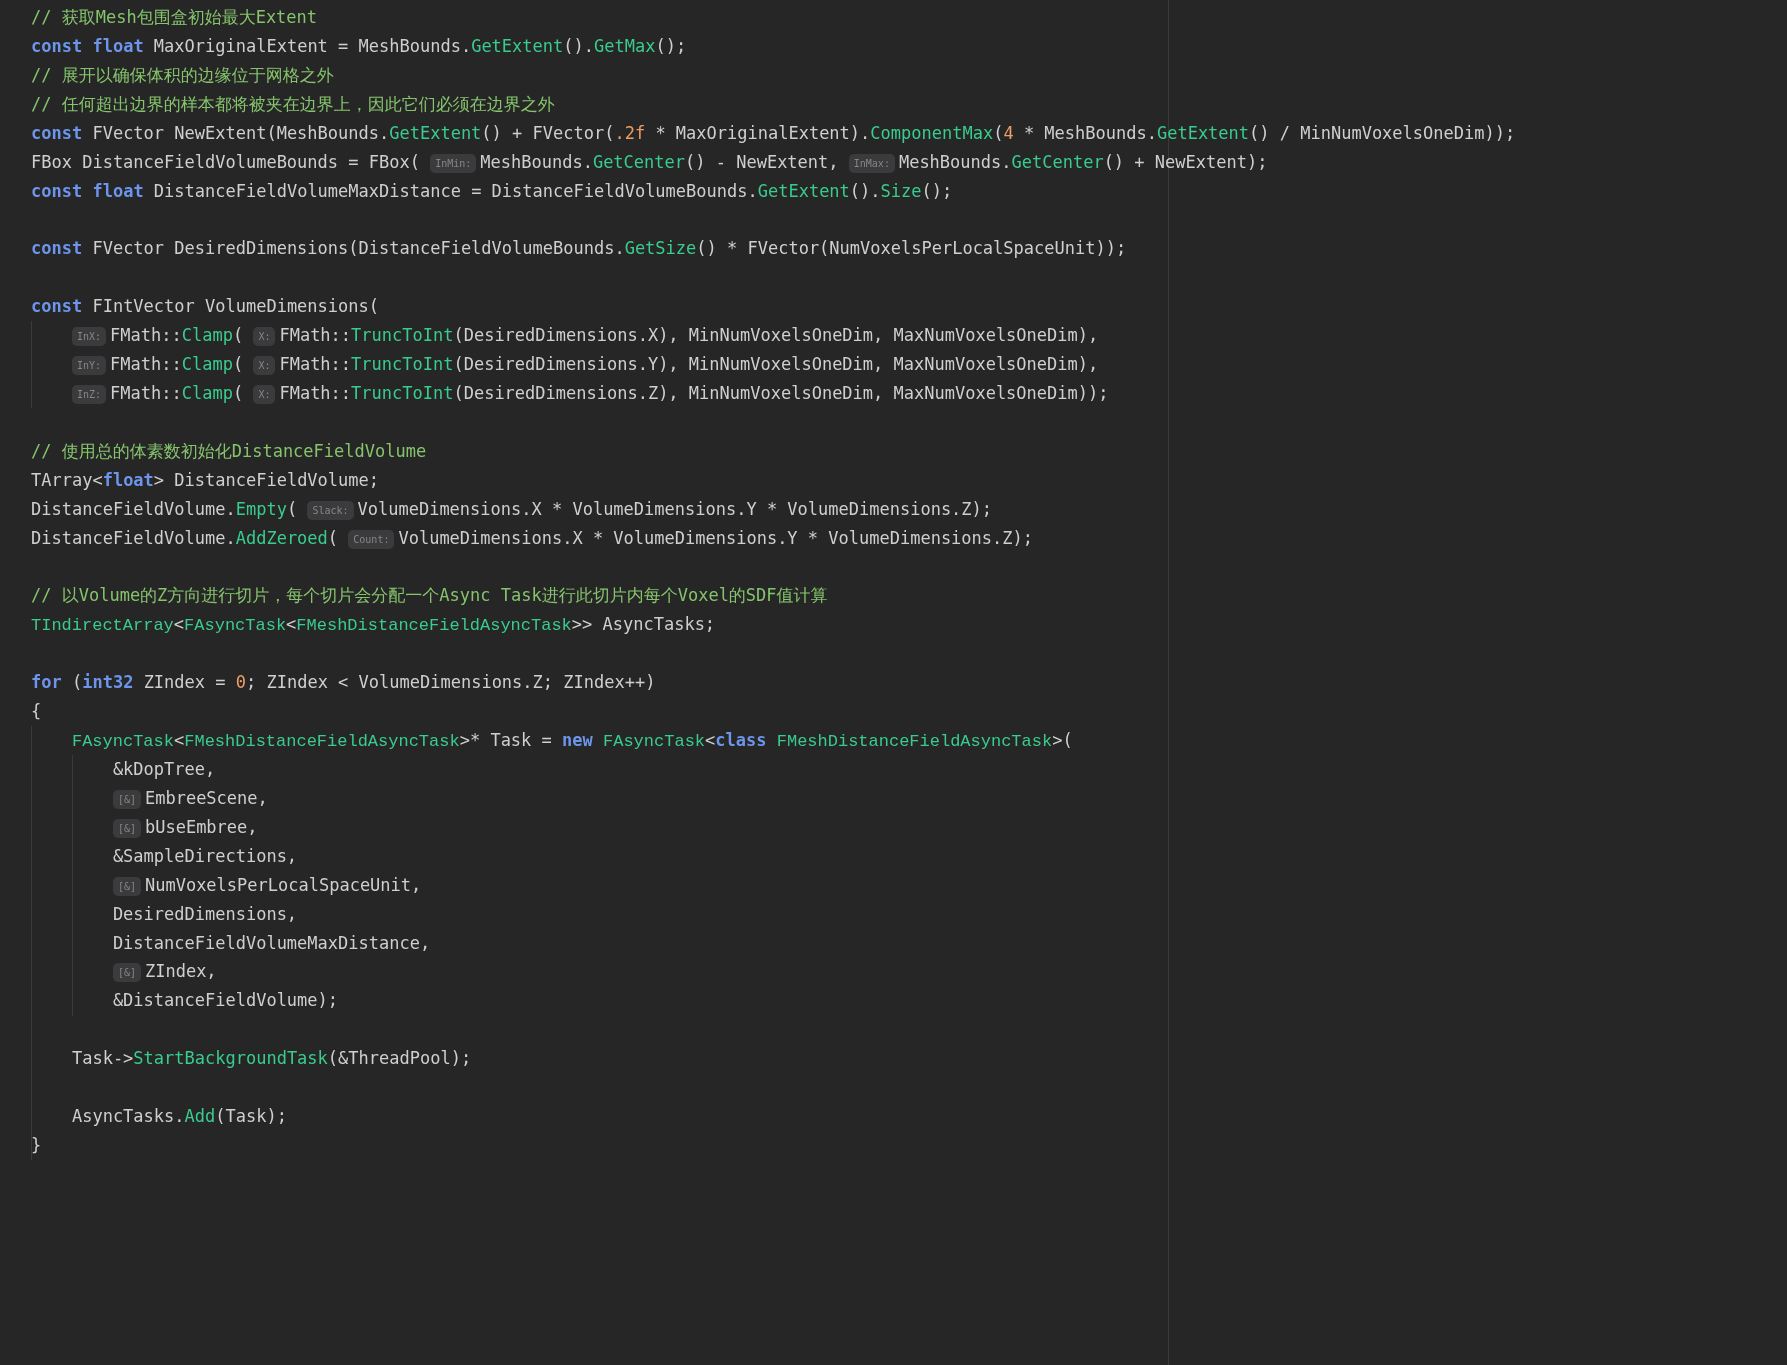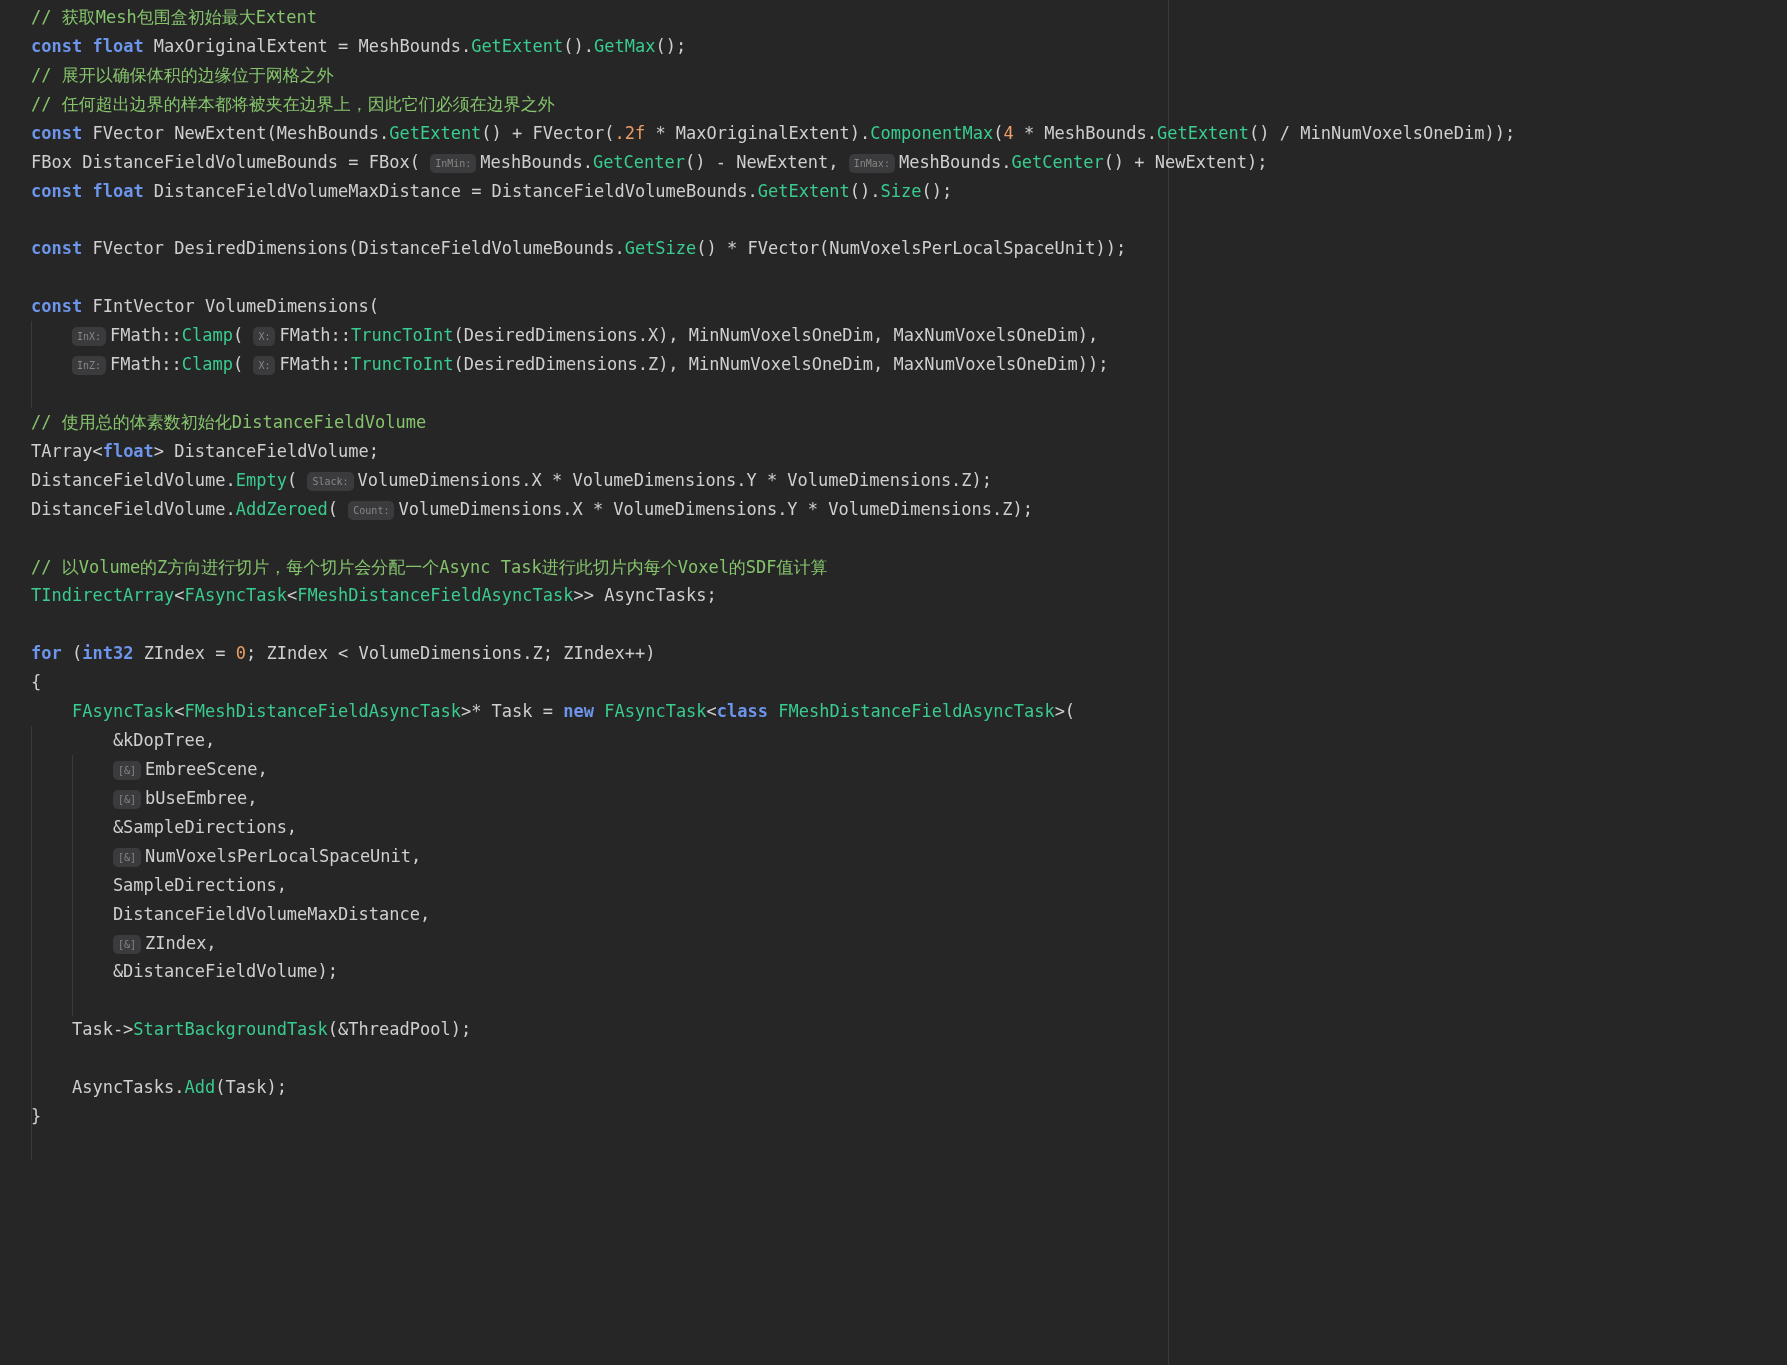--- a/index.html
+++ b/index.html
@@ -34,21 +34,21 @@
     padding: 3px 0 0 31px;
   }
   .line {
     height: 28.93px;
     line-height: 28.93px;
     white-space: pre;
   }
   .tok-pl  { color: var(--plain); }
   .tok-kw  { color: var(--keyword); font-weight: bold; }
   .tok-fn  { color: var(--method); }
-  .tok-ty  { color: var(--type); }
+  .tok-ty  { color: var(--type); font-family: Liberation Mono, monospace; }
   .tok-num { color: var(--number); }
   .tok-com { color: var(--comment); }
   .tok-hint {
     display: inline-block;
     background: var(--hint-bg, #3b3b3d);
     color: var(--hint-text, #868686);
     font-size: 10px;
     line-height: 19px;
     padding: 0 5px;
     border-radius: 5px;
@@ -73,39 +73,40 @@
       <div class="line"><span class="tok-com">// 展开以确保体积的边缘位于网格之外</span></div>
       <div class="line"><span class="tok-com">// 任何超出边界的样本都将被夹在边界上，因此它们必须在边界之外</span></div>
       <div class="line"><span class="tok-kw">const</span><span class="tok-pl"> FVector NewExtent(MeshBounds.</span><span class="tok-fn">GetExtent</span><span class="tok-pl">() + FVector(</span><span class="tok-num">.2f</span><span class="tok-pl"> * MaxOriginalExtent).</span><span class="tok-fn">ComponentMax</span><span class="tok-pl">(</span><span class="tok-num">4</span><span class="tok-pl"> * MeshBounds.</span><span class="tok-fn">GetExtent</span><span class="tok-pl">() / MinNumVoxelsOneDim));</span></div>
       <div class="line"><span class="tok-pl">FBox DistanceFieldVolumeBounds = FBox( </span><span class="tok-hint">InMin:</span><span class="tok-pl">MeshBounds.</span><span class="tok-fn">GetCenter</span><span class="tok-pl">() - NewExtent, </span><span class="tok-hint">InMax:</span><span class="tok-pl">MeshBounds.</span><span class="tok-fn">GetCenter</span><span class="tok-pl">() + NewExtent);</span></div>
       <div class="line"><span class="tok-kw">const</span><span class="tok-pl"> </span><span class="tok-kw">float</span><span class="tok-pl"> DistanceFieldVolumeMaxDistance = DistanceFieldVolumeBounds.</span><span class="tok-fn">GetExtent</span><span class="tok-pl">().</span><span class="tok-fn">Size</span><span class="tok-pl">();</span></div>
       <div class="line"></div>
       <div class="line"><span class="tok-kw">const</span><span class="tok-pl"> FVector DesiredDimensions(DistanceFieldVolumeBounds.</span><span class="tok-fn">GetSize</span><span class="tok-pl">() * FVector(NumVoxelsPerLocalSpaceUnit));</span></div>
       <div class="line"></div>
       <div class="line"><span class="tok-kw">const</span><span class="tok-pl"> FIntVector VolumeDimensions(</span></div>
       <div class="line"><span class="tok-pl">    </span><span class="tok-hint">InX:</span><span class="tok-pl">FMath::</span><span class="tok-fn">Clamp</span><span class="tok-pl">( </span><span class="tok-hint">X:</span><span class="tok-pl">FMath::</span><span class="tok-fn">TruncToInt</span><span class="tok-pl">(DesiredDimensions.X), MinNumVoxelsOneDim, MaxNumVoxelsOneDim),</span></div>
+      <div class="line"><span class="tok-pl">    </span><span class="tok-hint">InY:</span><span class="tok-pl">FMath::</span><span class="tok-fn">Clamp</span><span class="tok-pl">( </span><span class="tok-hint">X:</span><span class="tok-pl">FMath::</span><span class="tok-fn">TruncToInt</span><span class="tok-pl">(DesiredDimensions.Y), MinNumVoxelsOneDim, MaxNumVoxelsOneDim),</span></div>
       <div class="line"><span class="tok-pl">    </span><span class="tok-hint">InZ:</span><span class="tok-pl">FMath::</span><span class="tok-fn">Clamp</span><span class="tok-pl">( </span><span class="tok-hint">X:</span><span class="tok-pl">FMath::</span><span class="tok-fn">TruncToInt</span><span class="tok-pl">(DesiredDimensions.Z), MinNumVoxelsOneDim, MaxNumVoxelsOneDim));</span></div>
       <div class="line"></div>
       <div class="line"><span class="tok-com">// 使用总的体素数初始化DistanceFieldVolume</span></div>
       <div class="line"><span class="tok-pl">TArray&lt;</span><span class="tok-kw">float</span><span class="tok-pl">&gt; DistanceFieldVolume;</span></div>
       <div class="line"><span class="tok-pl">DistanceFieldVolume.</span><span class="tok-fn">Empty</span><span class="tok-pl">( </span><span class="tok-hint">Slack:</span><span class="tok-pl">VolumeDimensions.X * VolumeDimensions.Y * VolumeDimensions.Z);</span></div>
       <div class="line"><span class="tok-pl">DistanceFieldVolume.</span><span class="tok-fn">AddZeroed</span><span class="tok-pl">( </span><span class="tok-hint">Count:</span><span class="tok-pl">VolumeDimensions.X * VolumeDimensions.Y * VolumeDimensions.Z);</span></div>
       <div class="line"></div>
       <div class="line"><span class="tok-com">// 以Volume的Z方向进行切片，每个切片会分配一个Async Task进行此切片内每个Voxel的SDF值计算</span></div>
       <div class="line"><span class="tok-ty">TIndirectArray</span><span class="tok-pl">&lt;</span><span class="tok-ty">FAsyncTask</span><span class="tok-pl">&lt;</span><span class="tok-ty">FMeshDistanceFieldAsyncTask</span><span class="tok-pl">&gt;&gt; AsyncTasks;</span></div>
       <div class="line"></div>
       <div class="line"><span class="tok-kw">for</span><span class="tok-pl"> (</span><span class="tok-kw">int32</span><span class="tok-pl"> ZIndex = </span><span class="tok-num">0</span><span class="tok-pl">; ZIndex &lt; VolumeDimensions.Z; ZIndex++)</span></div>
       <div class="line"><span class="tok-pl">{</span></div>
       <div class="line"><span class="tok-pl">    </span><span class="tok-ty">FAsyncTask</span><span class="tok-pl">&lt;</span><span class="tok-ty">FMeshDistanceFieldAsyncTask</span><span class="tok-pl">&gt;* Task = </span><span class="tok-kw">new</span><span class="tok-pl"> </span><span class="tok-ty">FAsyncTask</span><span class="tok-pl">&lt;</span><span class="tok-kw">class</span><span class="tok-pl"> </span><span class="tok-ty">FMeshDistanceFieldAsyncTask</span><span class="tok-pl">&gt;(</span></div>
       <div class="line"><span class="tok-pl">        &amp;kDopTree,</span></div>
       <div class="line"><span class="tok-pl">        </span><span class="tok-hint">[&amp;]</span><span class="tok-pl">EmbreeScene,</span></div>
       <div class="line"><span class="tok-pl">        </span><span class="tok-hint">[&amp;]</span><span class="tok-pl">bUseEmbree,</span></div>
       <div class="line"><span class="tok-pl">        &amp;SampleDirections,</span></div>
       <div class="line"><span class="tok-pl">        </span><span class="tok-hint">[&amp;]</span><span class="tok-pl">NumVoxelsPerLocalSpaceUnit,</span></div>
-      <div class="line"><span class="tok-pl">        SampleDirections,</span></div>
+      <div class="line"><span class="tok-pl">        DesiredDimensions,</span></div>
       <div class="line"><span class="tok-pl">        DistanceFieldVolumeMaxDistance,</span></div>
       <div class="line"><span class="tok-pl">        </span><span class="tok-hint">[&amp;]</span><span class="tok-pl">ZIndex,</span></div>
       <div class="line"><span class="tok-pl">        &amp;DistanceFieldVolume);</span></div>
       <div class="line"></div>
       <div class="line"><span class="tok-pl">    Task-&gt;</span><span class="tok-fn">StartBackgroundTask</span><span class="tok-pl">(&amp;ThreadPool);</span></div>
       <div class="line"></div>
       <div class="line"><span class="tok-pl">    AsyncTasks.</span><span class="tok-fn">Add</span><span class="tok-pl">(Task);</span></div>
       <div class="line"><span class="tok-pl">}</span></div>
     </div>
 </div>

